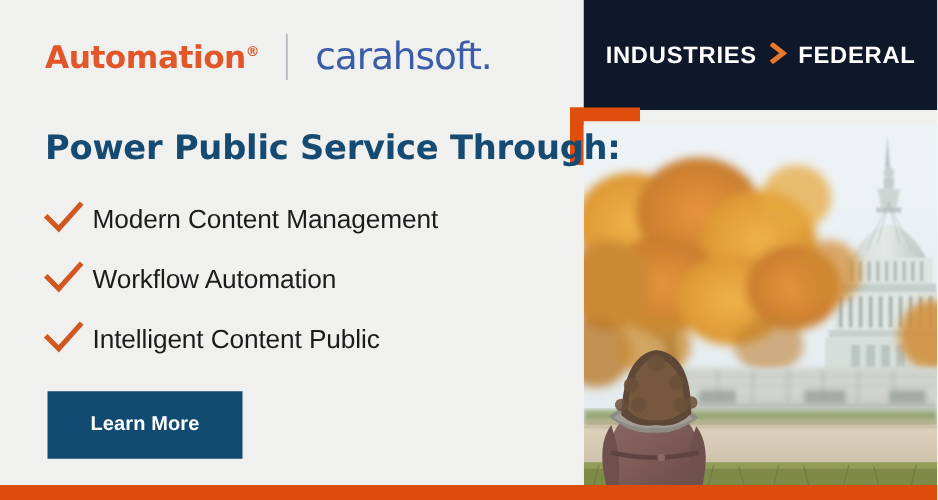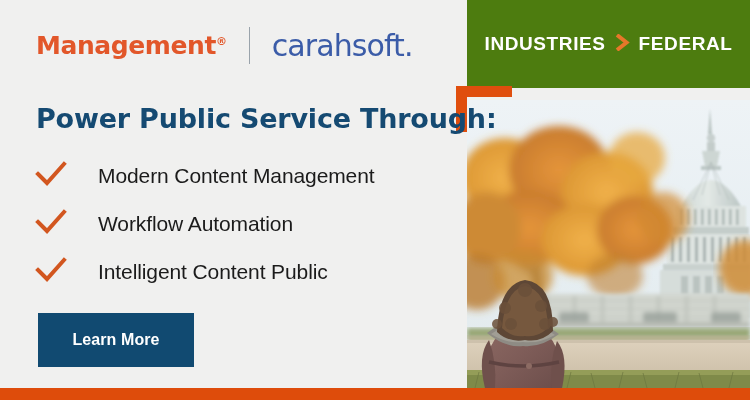--- a/index.html
+++ b/index.html
@@ -13,21 +13,21 @@
     position:relative;
     width:750px; height:400px;
     background:#f0f0ef;
     overflow:hidden;
   }
 
   
   #industry-bar {
     position:absolute;
     left:467px; top:0; width:283px; height:88px;
-    background:#4d7c0f;
+    background:#0f172a;
     display:flex; align-items:center; justify-content:center;
   }
   .ind-text {
     color:#ffffff;
     font-size:19px;
     font-weight:bold;
     letter-spacing:0.6px;
     white-space:nowrap;
   }
   .ind-chevron {
@@ -109,21 +109,20 @@
     display:flex; align-items:center;
     height:48px;
   }
   .check-icon { width:40px; flex:0 0 40px; display:block; }
   .bullet-label {
     color:#1b1b1b;
     font-size:21px;
     font-weight:normal;
     letter-spacing:-0.1px;
     white-space:nowrap;
-    margin-left:24px;
   }
 
   #cta-button {
     position:absolute; left:38px; top:313px;
     width:156px; height:54px;
     background:#114A71;
     display:flex; align-items:center; justify-content:center;
     cursor:pointer;
   }
   #cta-label {
@@ -139,21 +138,21 @@
     background:#DE4C0B;
   }
 </style>
 </head>
 <body>
 
 <div id="banner">
 
   <div id="logo-row">
     <div id="laserfiche-logo">
-      <span>Management</span><span class="tm">®</span>
+      <span>Automation</span><span class="tm">®</span>
     </div>
     <div id="logo-divider"></div>
     <div id="carahsoft-logo">carahsoft.</div>
   </div>
 
   <div id="industry-bar">
     <div class="ind-text">
       <span>INDUSTRIES</span><span class="ind-chevron"><svg width="15" height="17" viewBox="0 0 15 17">
             <path d="M2 1 L11.5 8.5 L2 16" fill="none" stroke="#E7772A" stroke-width="4" stroke-linecap="butt" stroke-linejoin="miter"></path>
           </svg></span><span>FEDERAL</span>

